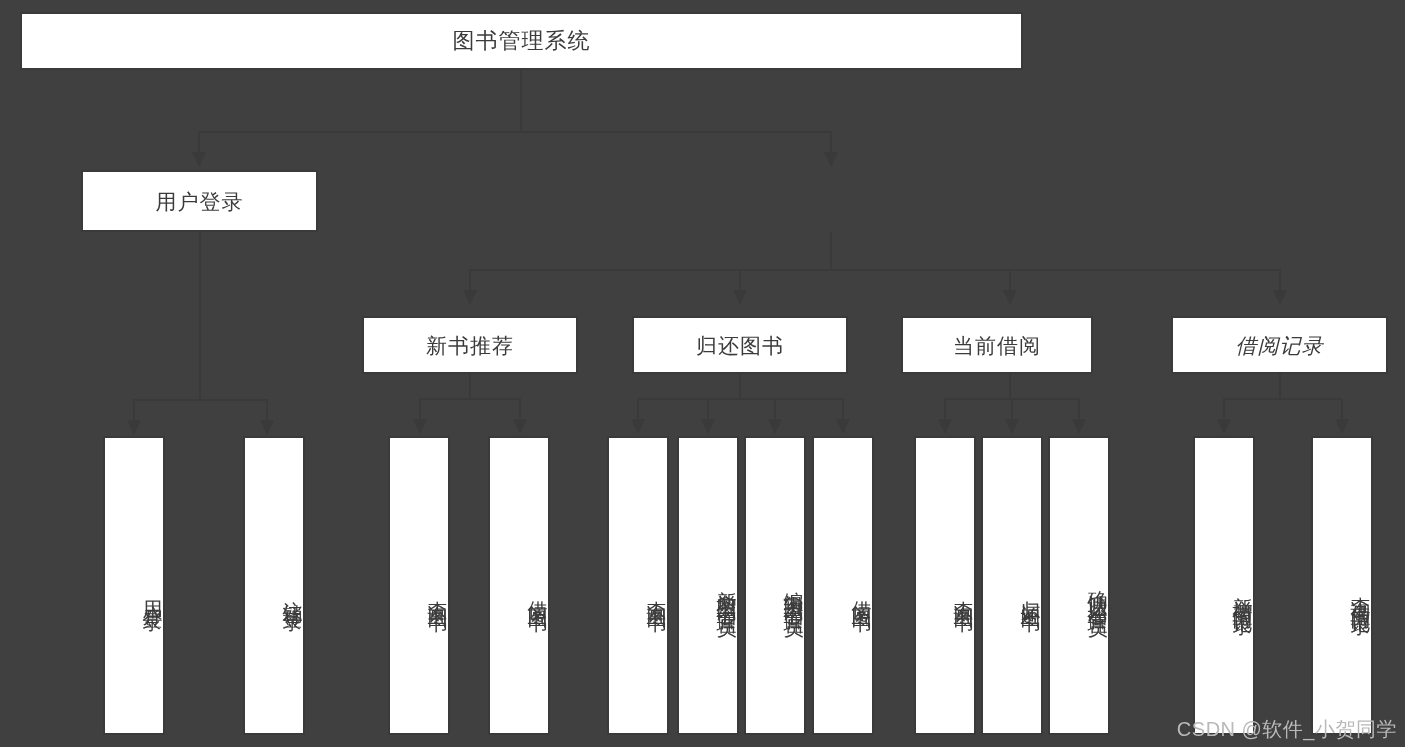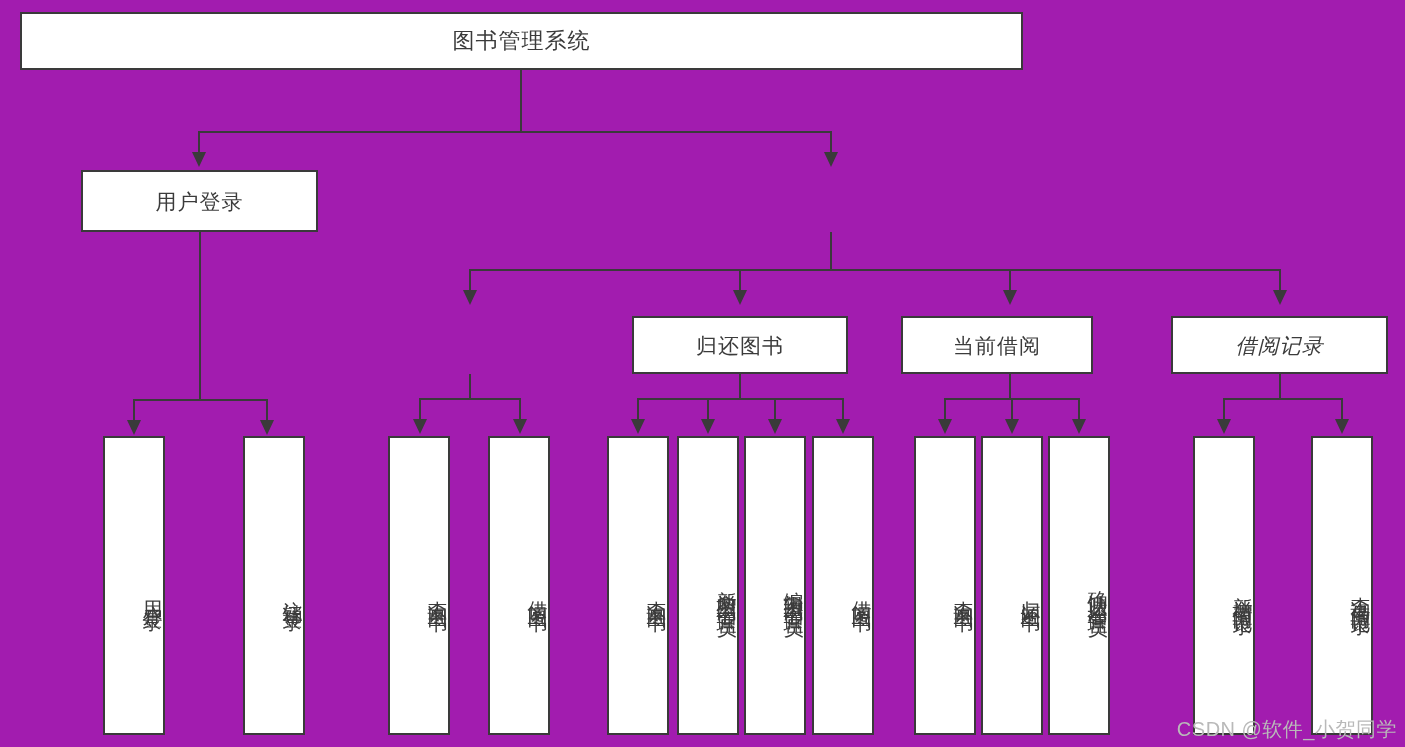--- a/index.html
+++ b/index.html
@@ -2,21 +2,21 @@
 <html><head>
 <meta charset="utf-8">
 <style>
   html,body{margin:0;padding:0;background:#ffffff;}
   body{
     width:1405px;height:747px;
     font-family:"Liberation Sans","DejaVu Sans",sans-serif;
     color:#333333;
     overflow:hidden;
   }
-  #stage{position:relative;width:1405px;height:747px;background:#a21caf;}
+  #stage{position:relative;width:1405px;height:747px;background:#404040;}
 
   
   .node{
     position:absolute;
     box-sizing:border-box;
     background:#ffffff;
     border:2px solid #3a3a3a;
     display:flex;
     align-items:center;
     justify-content:center;
@@ -96,20 +96,21 @@
   <div class="ln h" style="left:469px;top:269px;width:811px;"></div>
   <div class="ln v" style="left:469px;top:269px;height:22px;"></div>
   <div class="ln v" style="left:739px;top:269px;height:22px;"></div>
   <div class="ln v" style="left:1009px;top:269px;height:22px;"></div>
   <div class="ln v" style="left:1279px;top:269px;height:22px;"></div>
   <div class="arw" style="left:463px;top:290px;"></div>
   <div class="arw" style="left:733px;top:290px;"></div>
   <div class="arw" style="left:1003px;top:290px;"></div>
   <div class="arw" style="left:1273px;top:290px;"></div>
 
+  <div class="node h" style="left:362px;top:316px;width:216px;height:58px;">新书推荐</div>
   <div class="node h" style="left:632px;top:316px;width:216px;height:58px;">归还图书</div>
   <div class="node h" style="left:901px;top:316px;width:192px;height:58px;">当前借阅</div>
   <div class="node h" style="left:1171px;top:316px;width:217px;height:58px;font-style:italic;">借阅记录</div>
 
   <div class="ln v" style="left:469px;top:374px;height:25px;"></div>
   <div class="ln h" style="left:419px;top:398px;width:100px;"></div>
   <div class="ln v" style="left:419px;top:398px;height:22px;"></div>
   <div class="ln v" style="left:519px;top:398px;height:22px;"></div>
   <div class="arw" style="left:413px;top:419px;"></div>
   <div class="arw" style="left:513px;top:419px;"></div>

